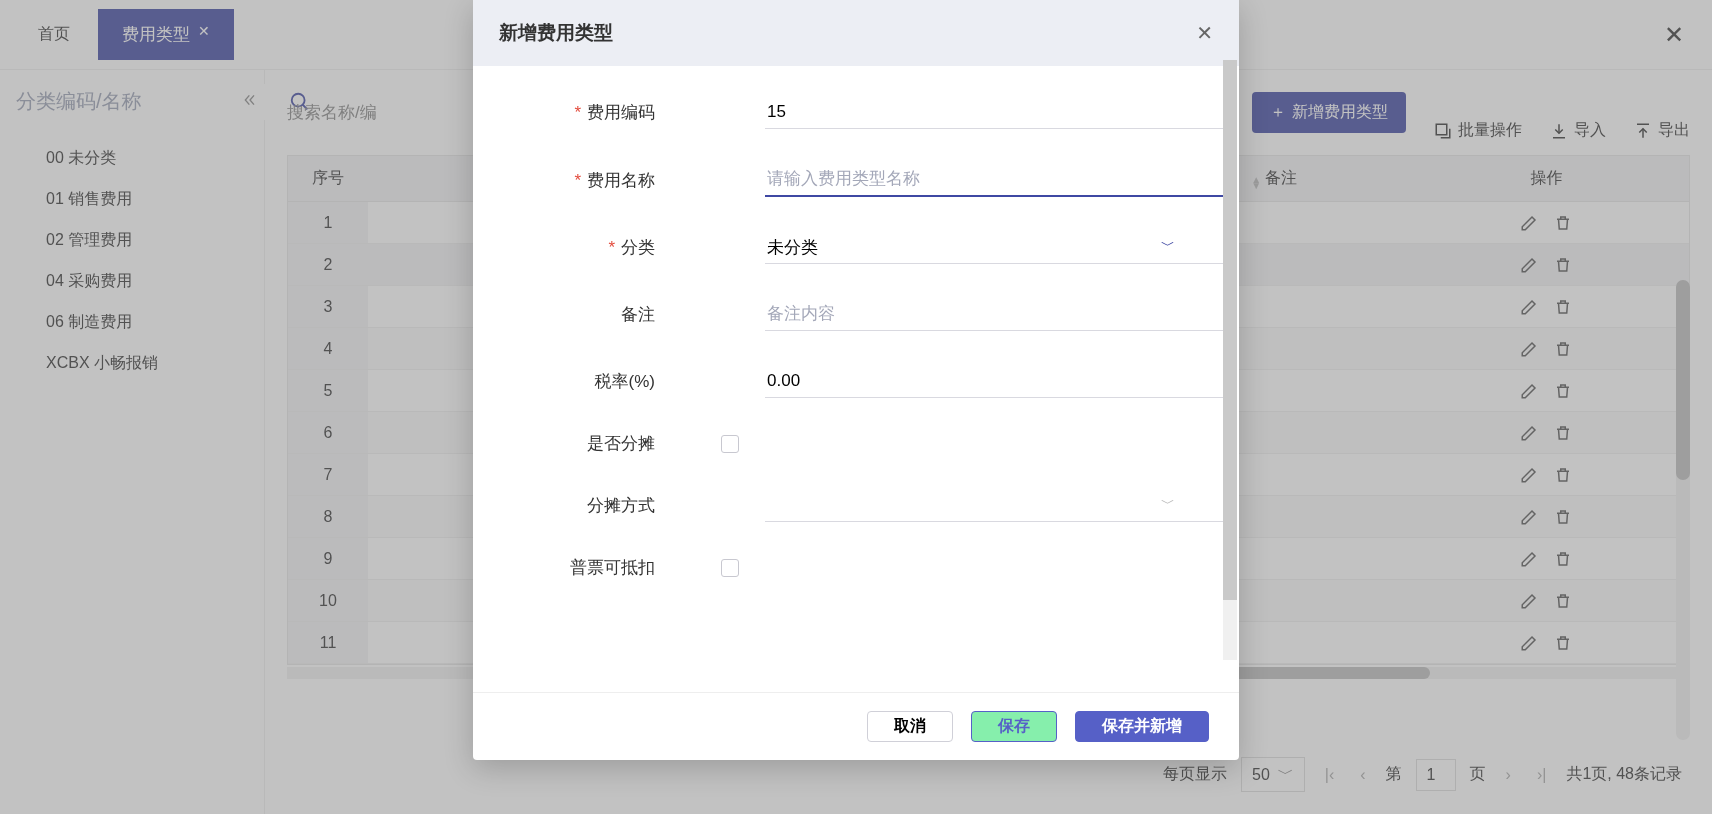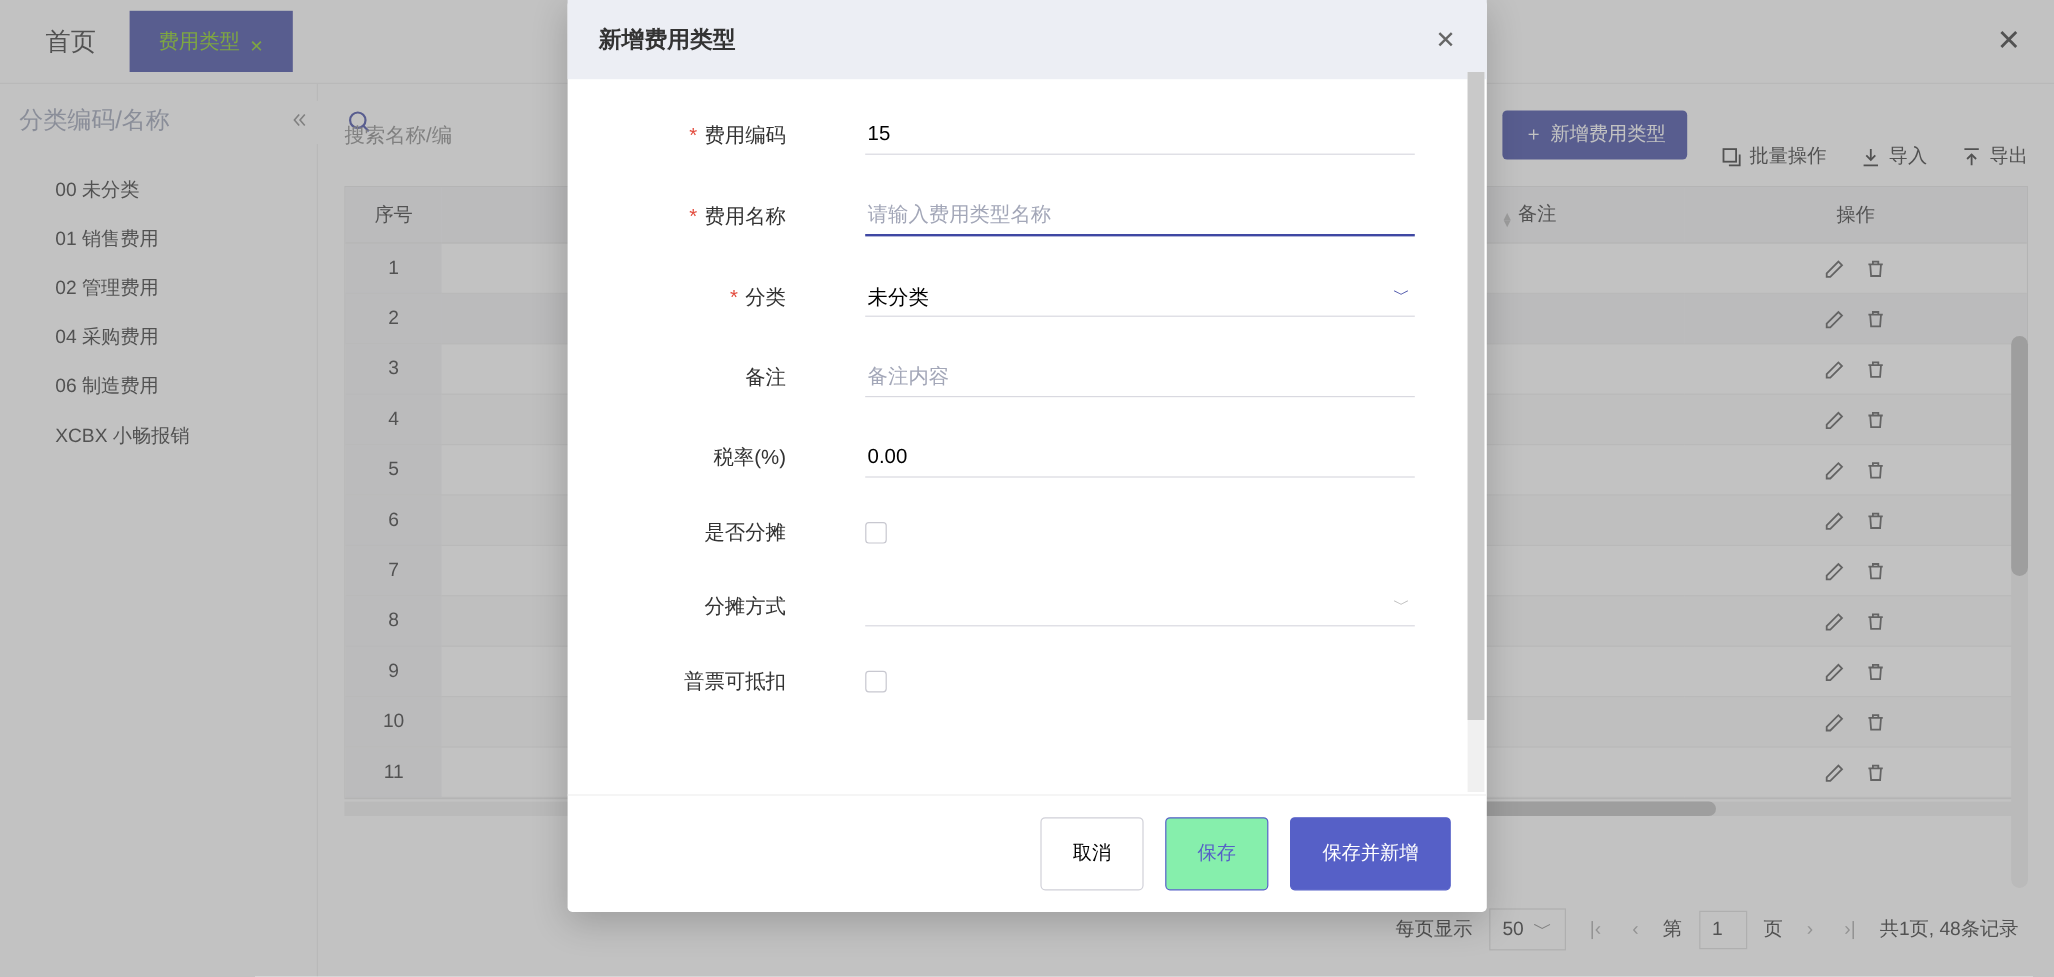--- a/index.html
+++ b/index.html
@@ -1,22 +1,22 @@
 <!DOCTYPE html>
 <html><head>
 <meta charset="utf-8">
 <style>
   * { box-sizing: border-box; margin: 0; padding: 0; }
   body { font-family: "PingFang SC","Microsoft YaHei",Arial,sans-serif; font-size:14px; color:#333; background:#fff; overflow:hidden; }
   .app { position:relative; width:1712px; height:814px; background:#fff; }
 
   
   .tabstrip { height:70px; padding:0 20px; display:flex; align-items:center; gap:10px; background:#fff; border-bottom:1px solid #eee;}
-  .tab-home { padding:10px 18px; color:#333; font-size:21px; }
-  .tab-active { background:#3f48a3; color:#84cc16; padding:14px 24px; font-size:17px; display:flex; align-items:flex-end; gap:8px;}
+  .tab-home { padding:10px 18px; color:#333; font-size:16px; }
+  .tab-active { background:#3f48a3; color:#ffffff; padding:14px 24px; font-size:17px; display:flex; align-items:flex-start; gap:8px;}
   .tab-x { font-size:14px; }
   .tabstrip-close { margin-left:auto; font-size:24px; color:#333; padding:8px; cursor:pointer;}
 
   
   .body { position:absolute; top:70px; left:0; right:0; bottom:0; display:flex; }
 
   
   .sidebar { width:265px; padding:14px 16px; border-right:1px solid #eee; }
   .search-row { display:flex; align-items:center; gap:8px; margin-bottom:18px; }
   .search-input { flex:1; border:none; border-bottom:1px solid transparent; font-size:20px; color:#888; padding:6px 0; }
@@ -65,31 +65,31 @@
   .overlay { position:absolute; inset:0; background:rgba(120,120,120,0.45); }
   .modal { position:absolute; left:50%; top:0; transform:translateX(-50%); width:766px; height:760px; background:#fff; border-radius:4px; box-shadow:0 8px 30px rgba(0,0,0,.2); display:flex; flex-direction:column;}
   .modal-header{background:#eceef4;padding:20px 26px;display:flex;align-items:center;}
   .modal-title{font-size:19px;font-weight:600;color:#333;}
   .modal-close{margin-left:auto;font-size:20px;color:#666;cursor:pointer;}
   .modal-body{flex:1;overflow:auto;padding:30px 60px 10px 40px;}
   .form-row{display:flex;align-items:center;margin-bottom:34px;gap:48px;}
   .form-label{width:160px;text-align:right;padding-right:18px;font-size:17px;color:#333;}
   .req{color:#e34b3d;margin-right:6px;}
   .form-field{flex:1;}
-  .underline-input{width:100%;border:none;border-bottom:1px solid #d9d9e0;font-size:17px;padding:6px 2px;outline:none;}
+  .underline-input{width:100%;border:none;border-bottom:1px solid #d9d9e0;font-size:17px;padding:6px 2px;outline:none;margin-left:44px;}
   .underline-input.focus{border-bottom:2px solid #3f48a3;}
   .underline-input::placeholder{color:#a3a7b8;}
   .select-field{position:relative;}
   .chev{position:absolute;right:4px;top:6px;color:#3f48a3;}
   .chev.gray{color:#bbb;}
   .checkbox{width:18px;height:18px;border:1px solid #c8c8d0;border-radius:3px;background:#fff;}
   .modal-scrollbar{position:absolute;right:2px;top:60px;width:14px;height:600px;background:#f0f0f0;}
   .modal-scrollbar-thumb{position:absolute;top:0;width:14px;height:540px;background:#c9c9c9;}
   .modal-footer{padding:18px 30px;display:flex;justify-content:flex-end;gap:18px;border-top:1px solid #eee;}
-  .btn{padding:19px 26px;border-radius:4px;font-size:16px;cursor:pointer;border:1px solid #d0d0d8;background:#fff;}
+  .btn{padding:4px 26px;border-radius:4px;font-size:16px;cursor:pointer;border:1px solid #d0d0d8;background:#fff;font-weight:bold;}
   .btn-outline-primary{border:1px solid #5660c7;color:#5660c7;background:#86efac;}
   .btn-solid-primary{background:#5660c7;color:#fff;border:1px solid #5660c7;}
 
   svg{display:block;}
 </style>
 </head>
 <body>
 
 <div class="app">
 

